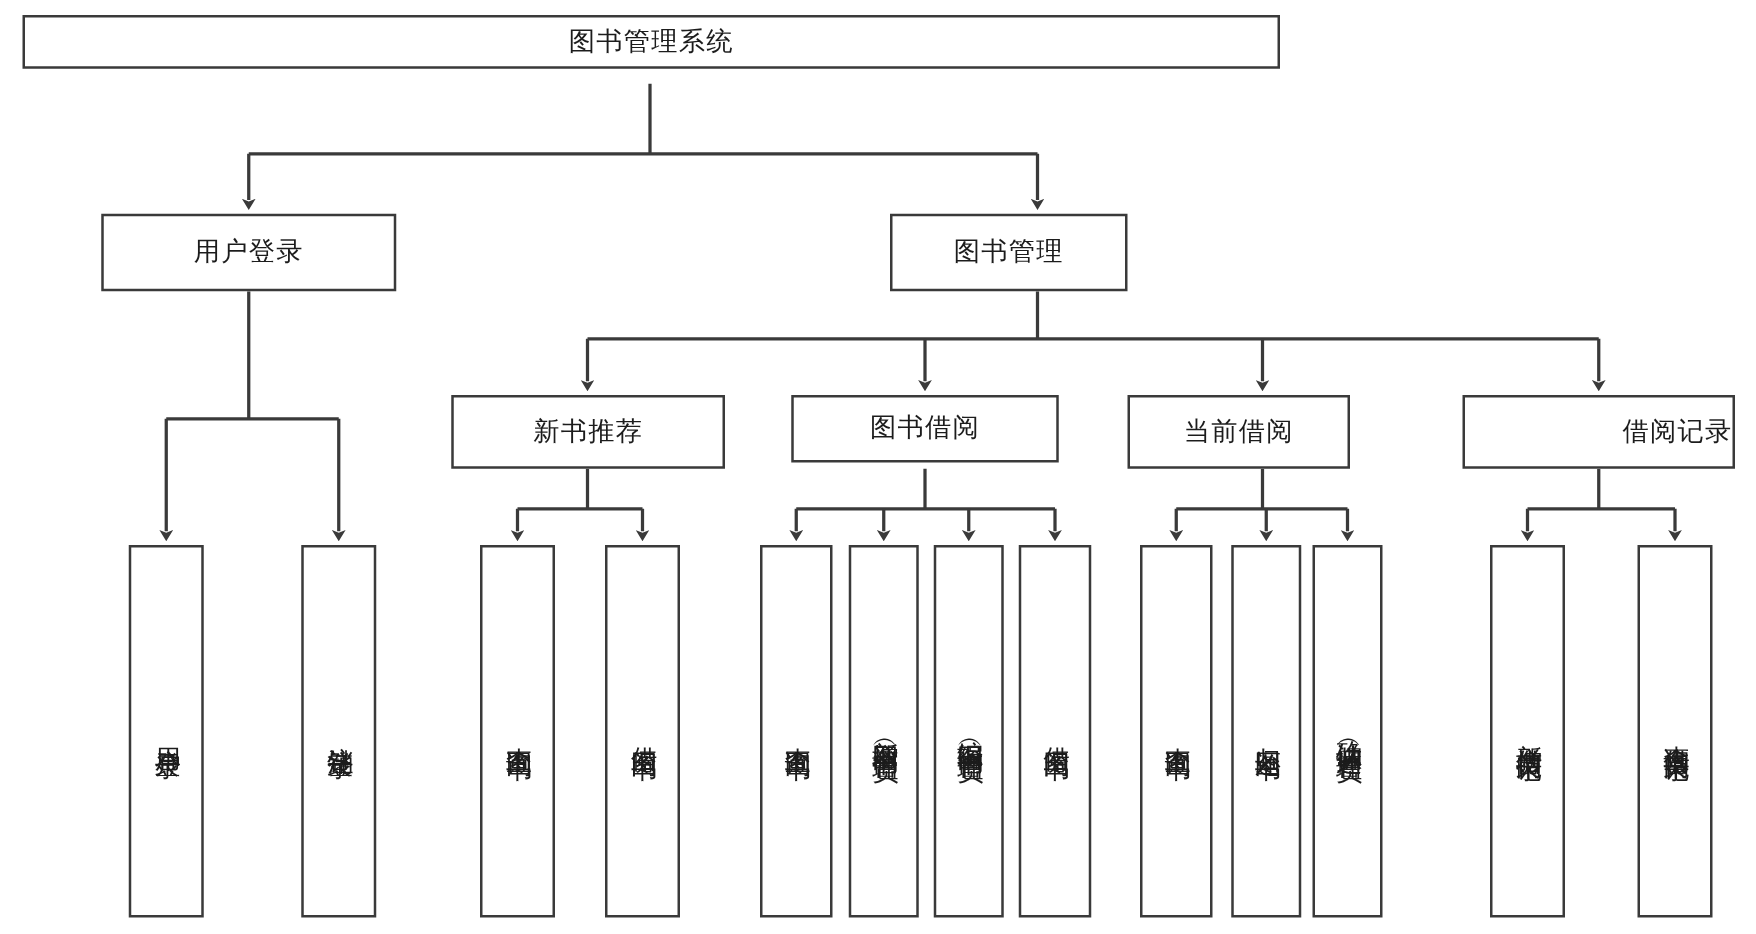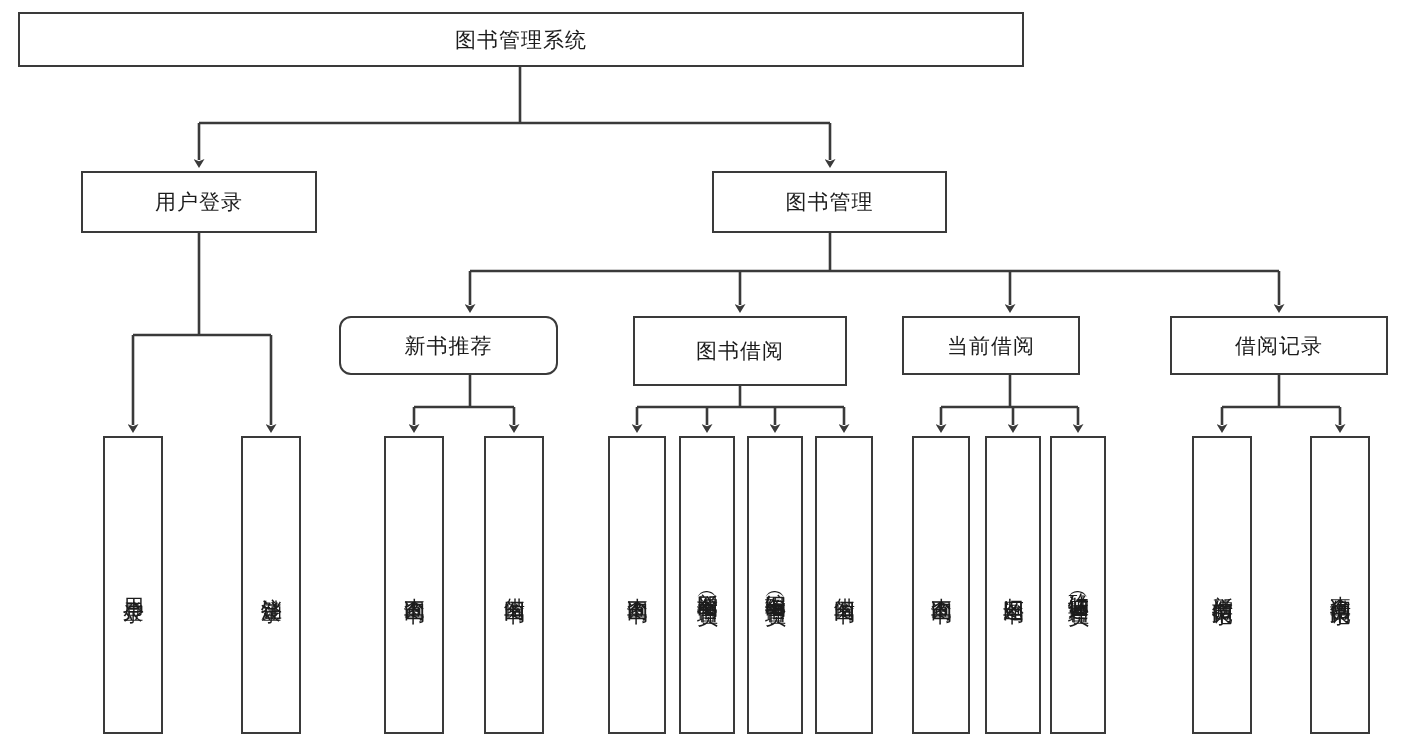--- a/index.html
+++ b/index.html
@@ -118,39 +118,39 @@
       <path d="M1013,407 L1013,425" marker-end="url(#arrow)"></path>
       <path d="M1078,407 L1078,425" marker-end="url(#arrow)"></path>
 
       <path d="M1279,375 L1279,407"></path>
       <path d="M1222,407 L1340,407"></path>
       <path d="M1222,407 L1222,425" marker-end="url(#arrow)"></path>
       <path d="M1340,407 L1340,425" marker-end="url(#arrow)"></path>
     </g>
   </svg>
 
-<div class="node h" style="left: 18px; top: 12px; width: 1006px; height: 55px;">
+<div class="node h" style="left: 18px; top: 12px; width: 1006px; height: 43px;">
       <span class="htext">图书管理系统</span>
     </div>
     <div class="node h" style="left: 81px; top: 171px; width: 236px; height: 62px;">
       <span class="htext">用户登录</span>
     </div>
-    <div class="node h" style="left: 712px; top: 171px; width: 235px; height: 62px;">
+    <div class="node h" style="left: 712px; top: 171px; width: 190px; height: 62px;">
       <span class="htext">图书管理</span>
     </div>
-    <div class="node h" style="left: 339px; top: 316px; width: 219px; height: 59px; border-radius: 12px;">
+    <div class="node h" style="left: 361px; top: 316px; width: 219px; height: 59px;">
       <span class="htext">新书推荐</span>
     </div>
-    <div class="node h" style="left: 633px; top: 316px; width: 214px; height: 70px;">
+    <div class="node h" style="left: 633px; top: 316px; width: 214px; height: 54px;">
       <span class="htext">图书借阅</span>
     </div>
     <div class="node h" style="left: 902px; top: 316px; width: 178px; height: 59px;">
       <span class="htext">当前借阅</span>
     </div>
-    <div class="node h" style="left: 1170px; top: 316px; width: 218px; height: 59px;">
+    <div class="node h" style="left: 1170px; top: 316px; width: 218px; height: 59px; justify-content: flex-end;">
       <span class="htext">借阅记录</span>
     </div>
     <div class="node v" style="left: 103px; top: 436px; width: 60px; height: 298px;">
       <span class="vtext">用户登录</span>
     </div>
     <div class="node v" style="left: 241px; top: 436px; width: 60px; height: 298px;">
       <span class="vtext">注销登录</span>
     </div>
     <div class="node v" style="left: 384px; top: 436px; width: 60px; height: 298px;">
       <span class="vtext">查询图书</span>

